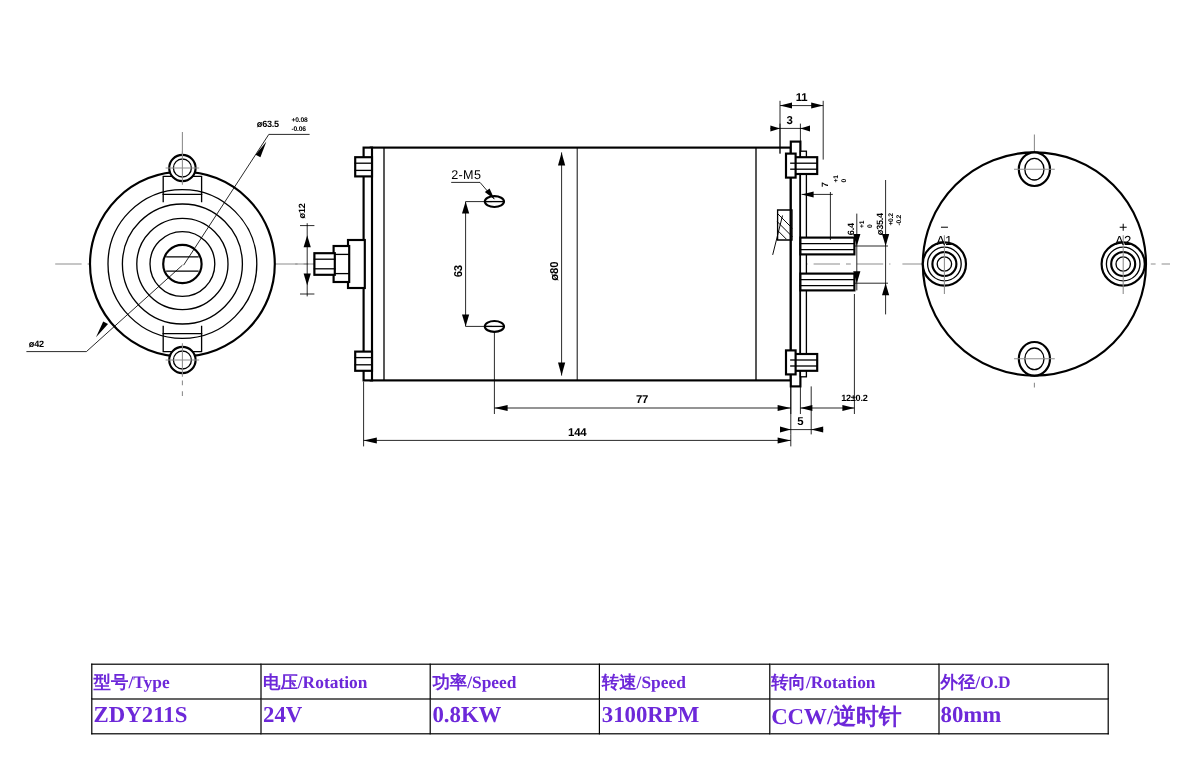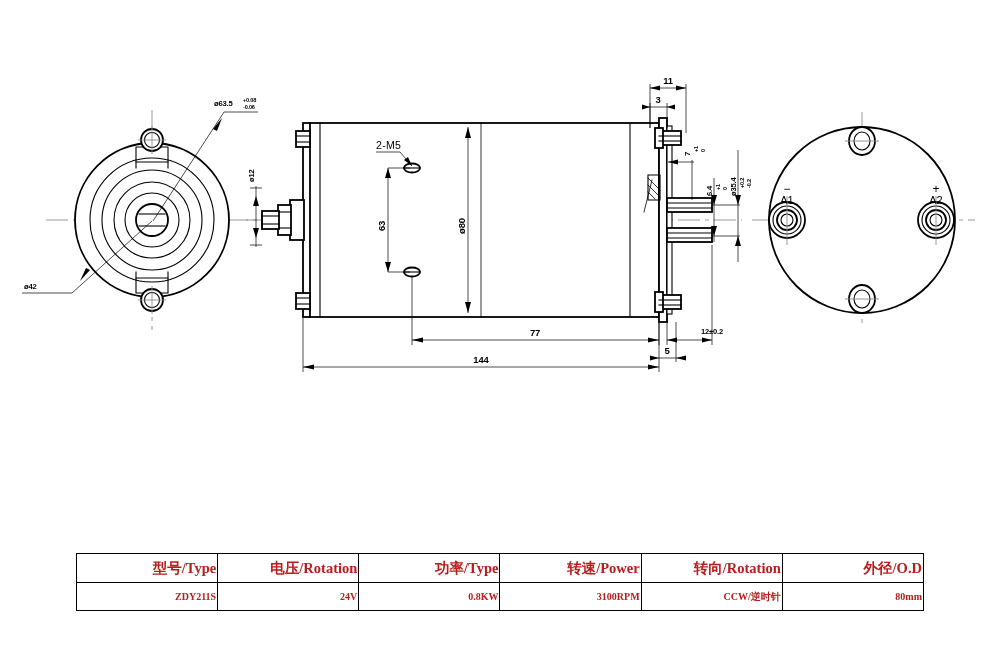--- a/index.html
+++ b/index.html
@@ -82,33 +82,33 @@
     top: 553px;
     width: 848px;
   }
   table.spec {
     border-collapse: collapse;
     width: 100%;
     table-layout: fixed;
   }
   table.spec td {
     border: 1.6px solid #000;
-    text-align: right;
+    text-align: left;
     vertical-align: middle;
     font-family: "Liberation Serif", serif;
-    color: #b91c1c;
+    color: #6d28d9;
   }
   table.spec tr.head td {
     height: 26px;
     font-size: 14.5px;
     font-weight: 700;
   }
   table.spec tr.vals td {
     height: 25px;
-    font-size: 10px;
+    font-size: 19px;
     font-weight: 700;
   }
 </style>
 </head>
 <body>
 
 <div id="drawing-root">
 <svg width="1000" height="652" viewBox="0 0 1000 652" xmlns="http://www.w3.org/2000/svg">
 
   <g>
@@ -403,22 +403,22 @@
 
 </svg>
 </div>
 
 <div id="spec-table-wrap">
   <table class="spec">
     <tbody>
         <tr class="head">
       <td>型号/Type</td>
       <td>电压/Rotation</td>
-      <td>功率/Type</td>
-      <td>转速/Power</td>
+      <td>功率/Speed</td>
+      <td>转速/Speed</td>
       <td>转向/Rotation</td>
       <td>外径/O.D</td>
     </tr>
     <tr class="vals">
       <td>ZDY211S</td>
       <td>24V</td>
       <td>0.8KW</td>
       <td>3100RPM</td>
       <td>CCW/逆时针</td>
       <td>80mm</td>

